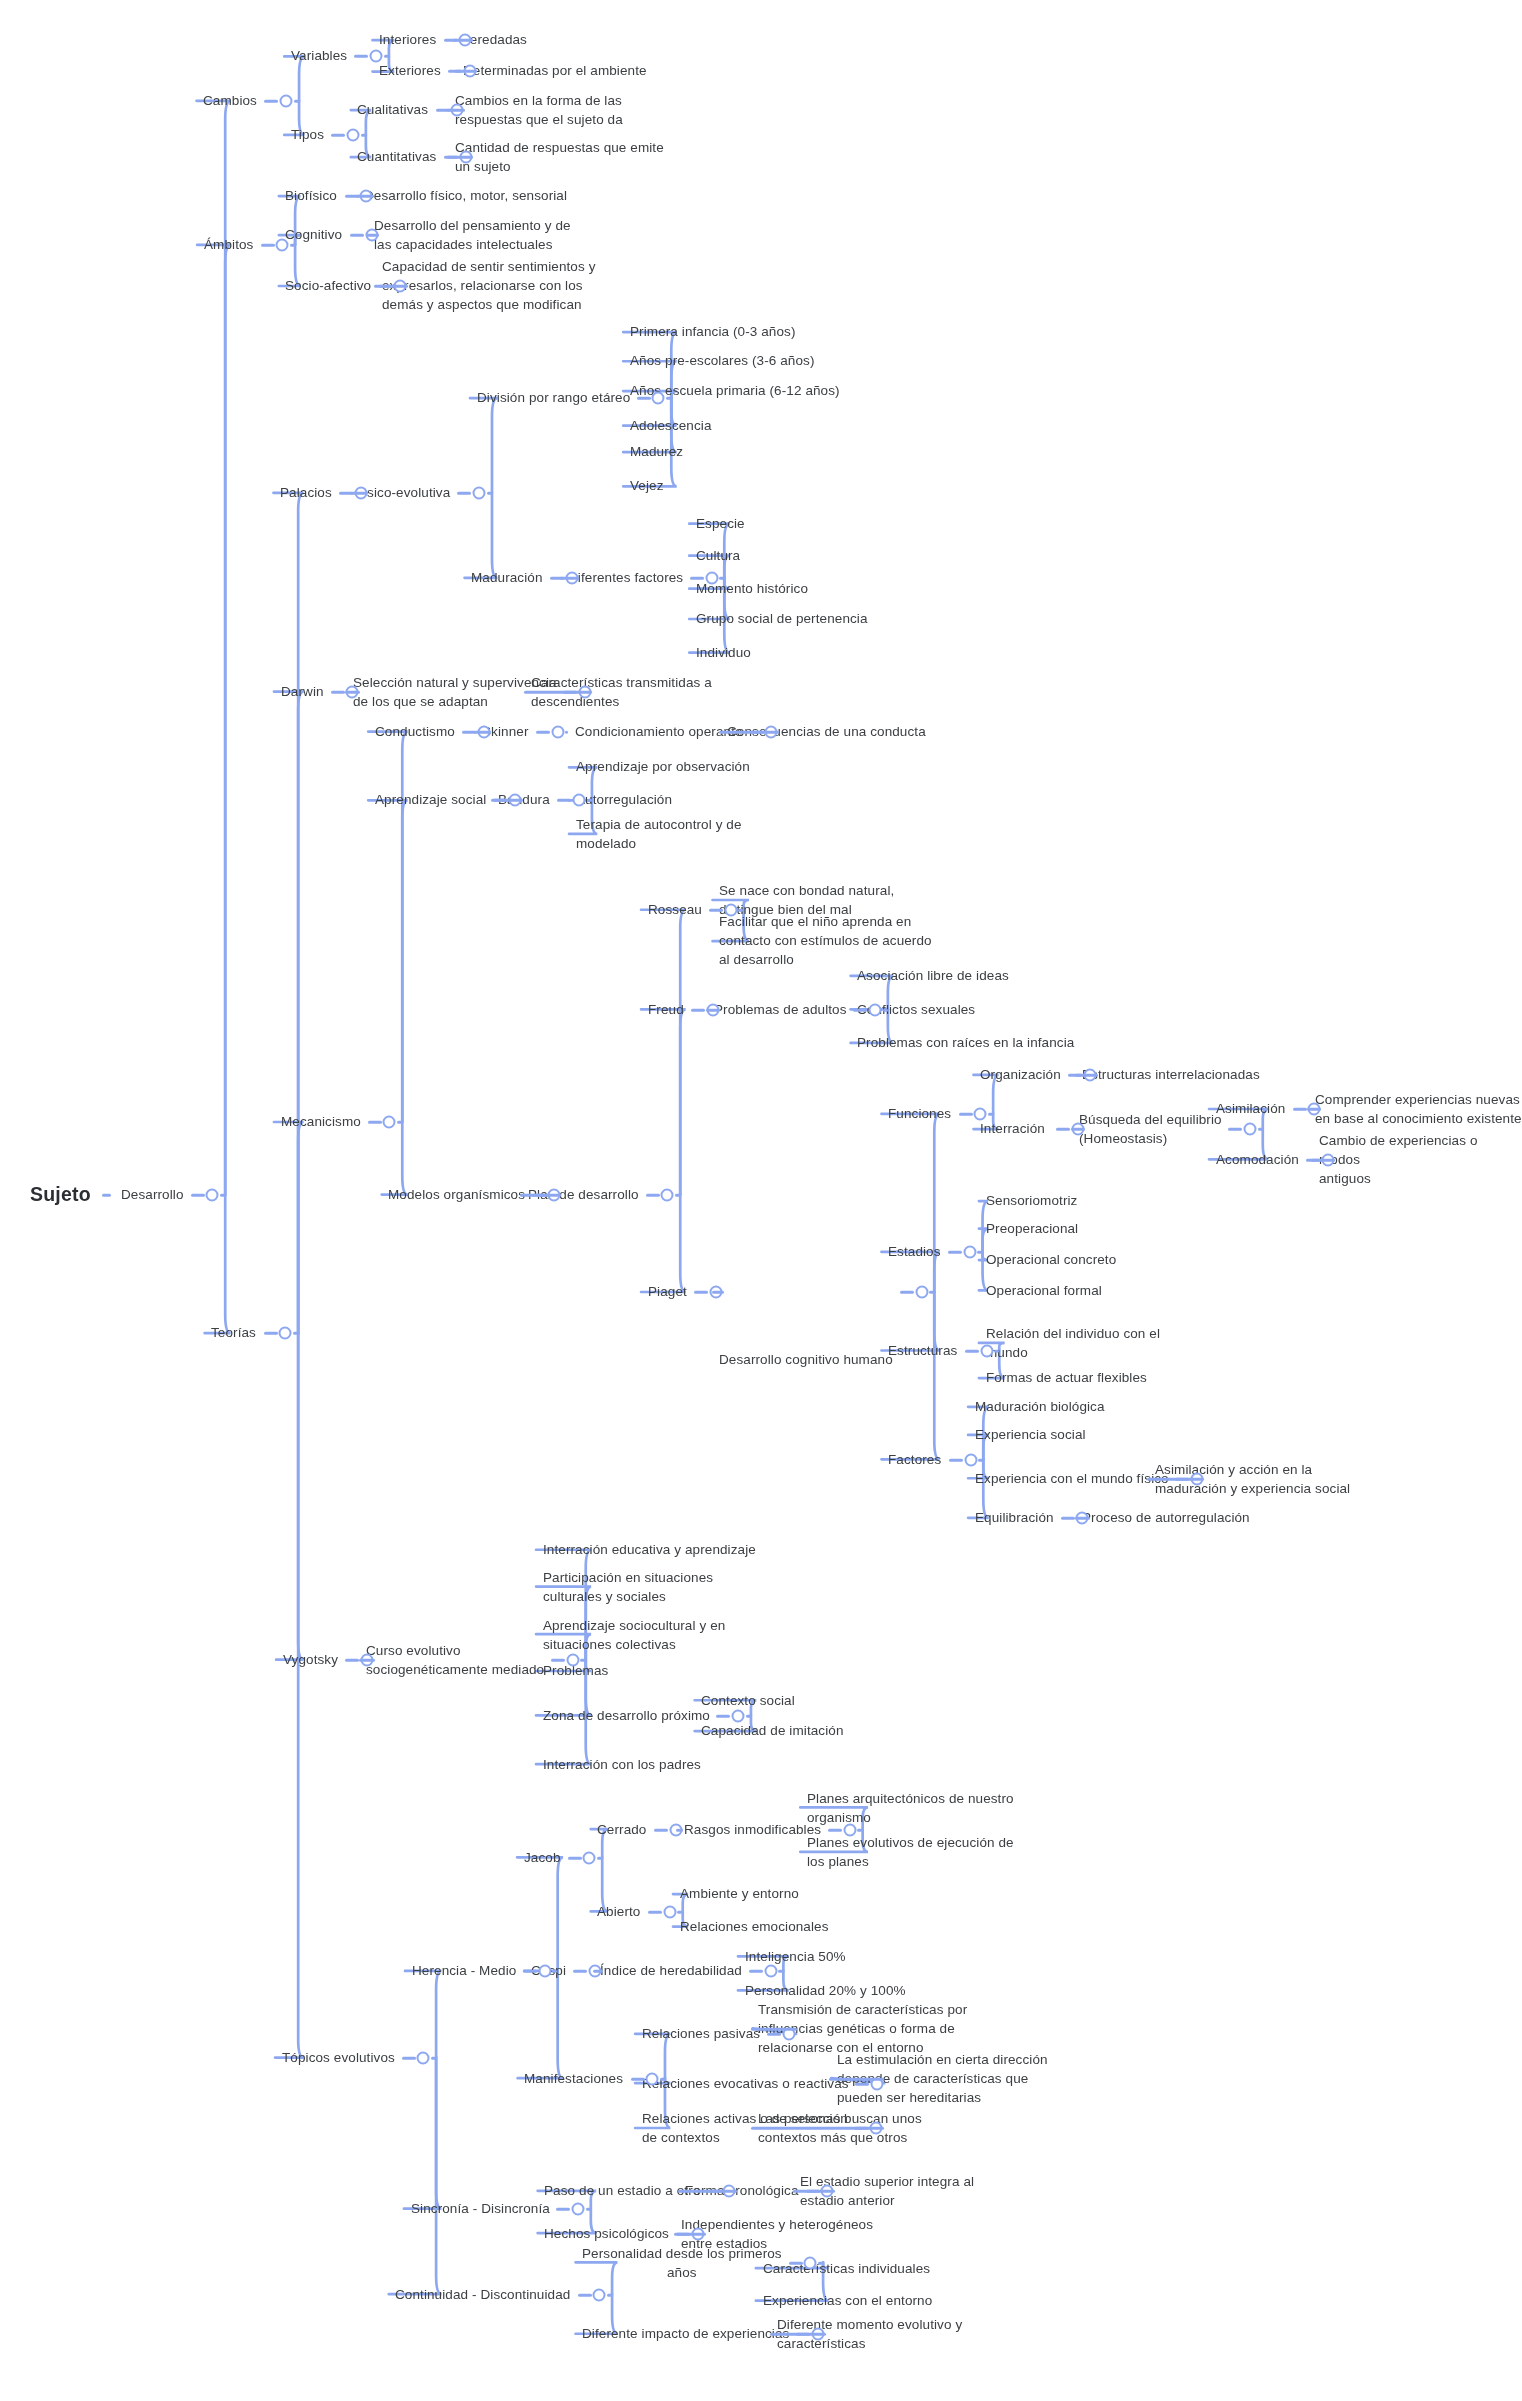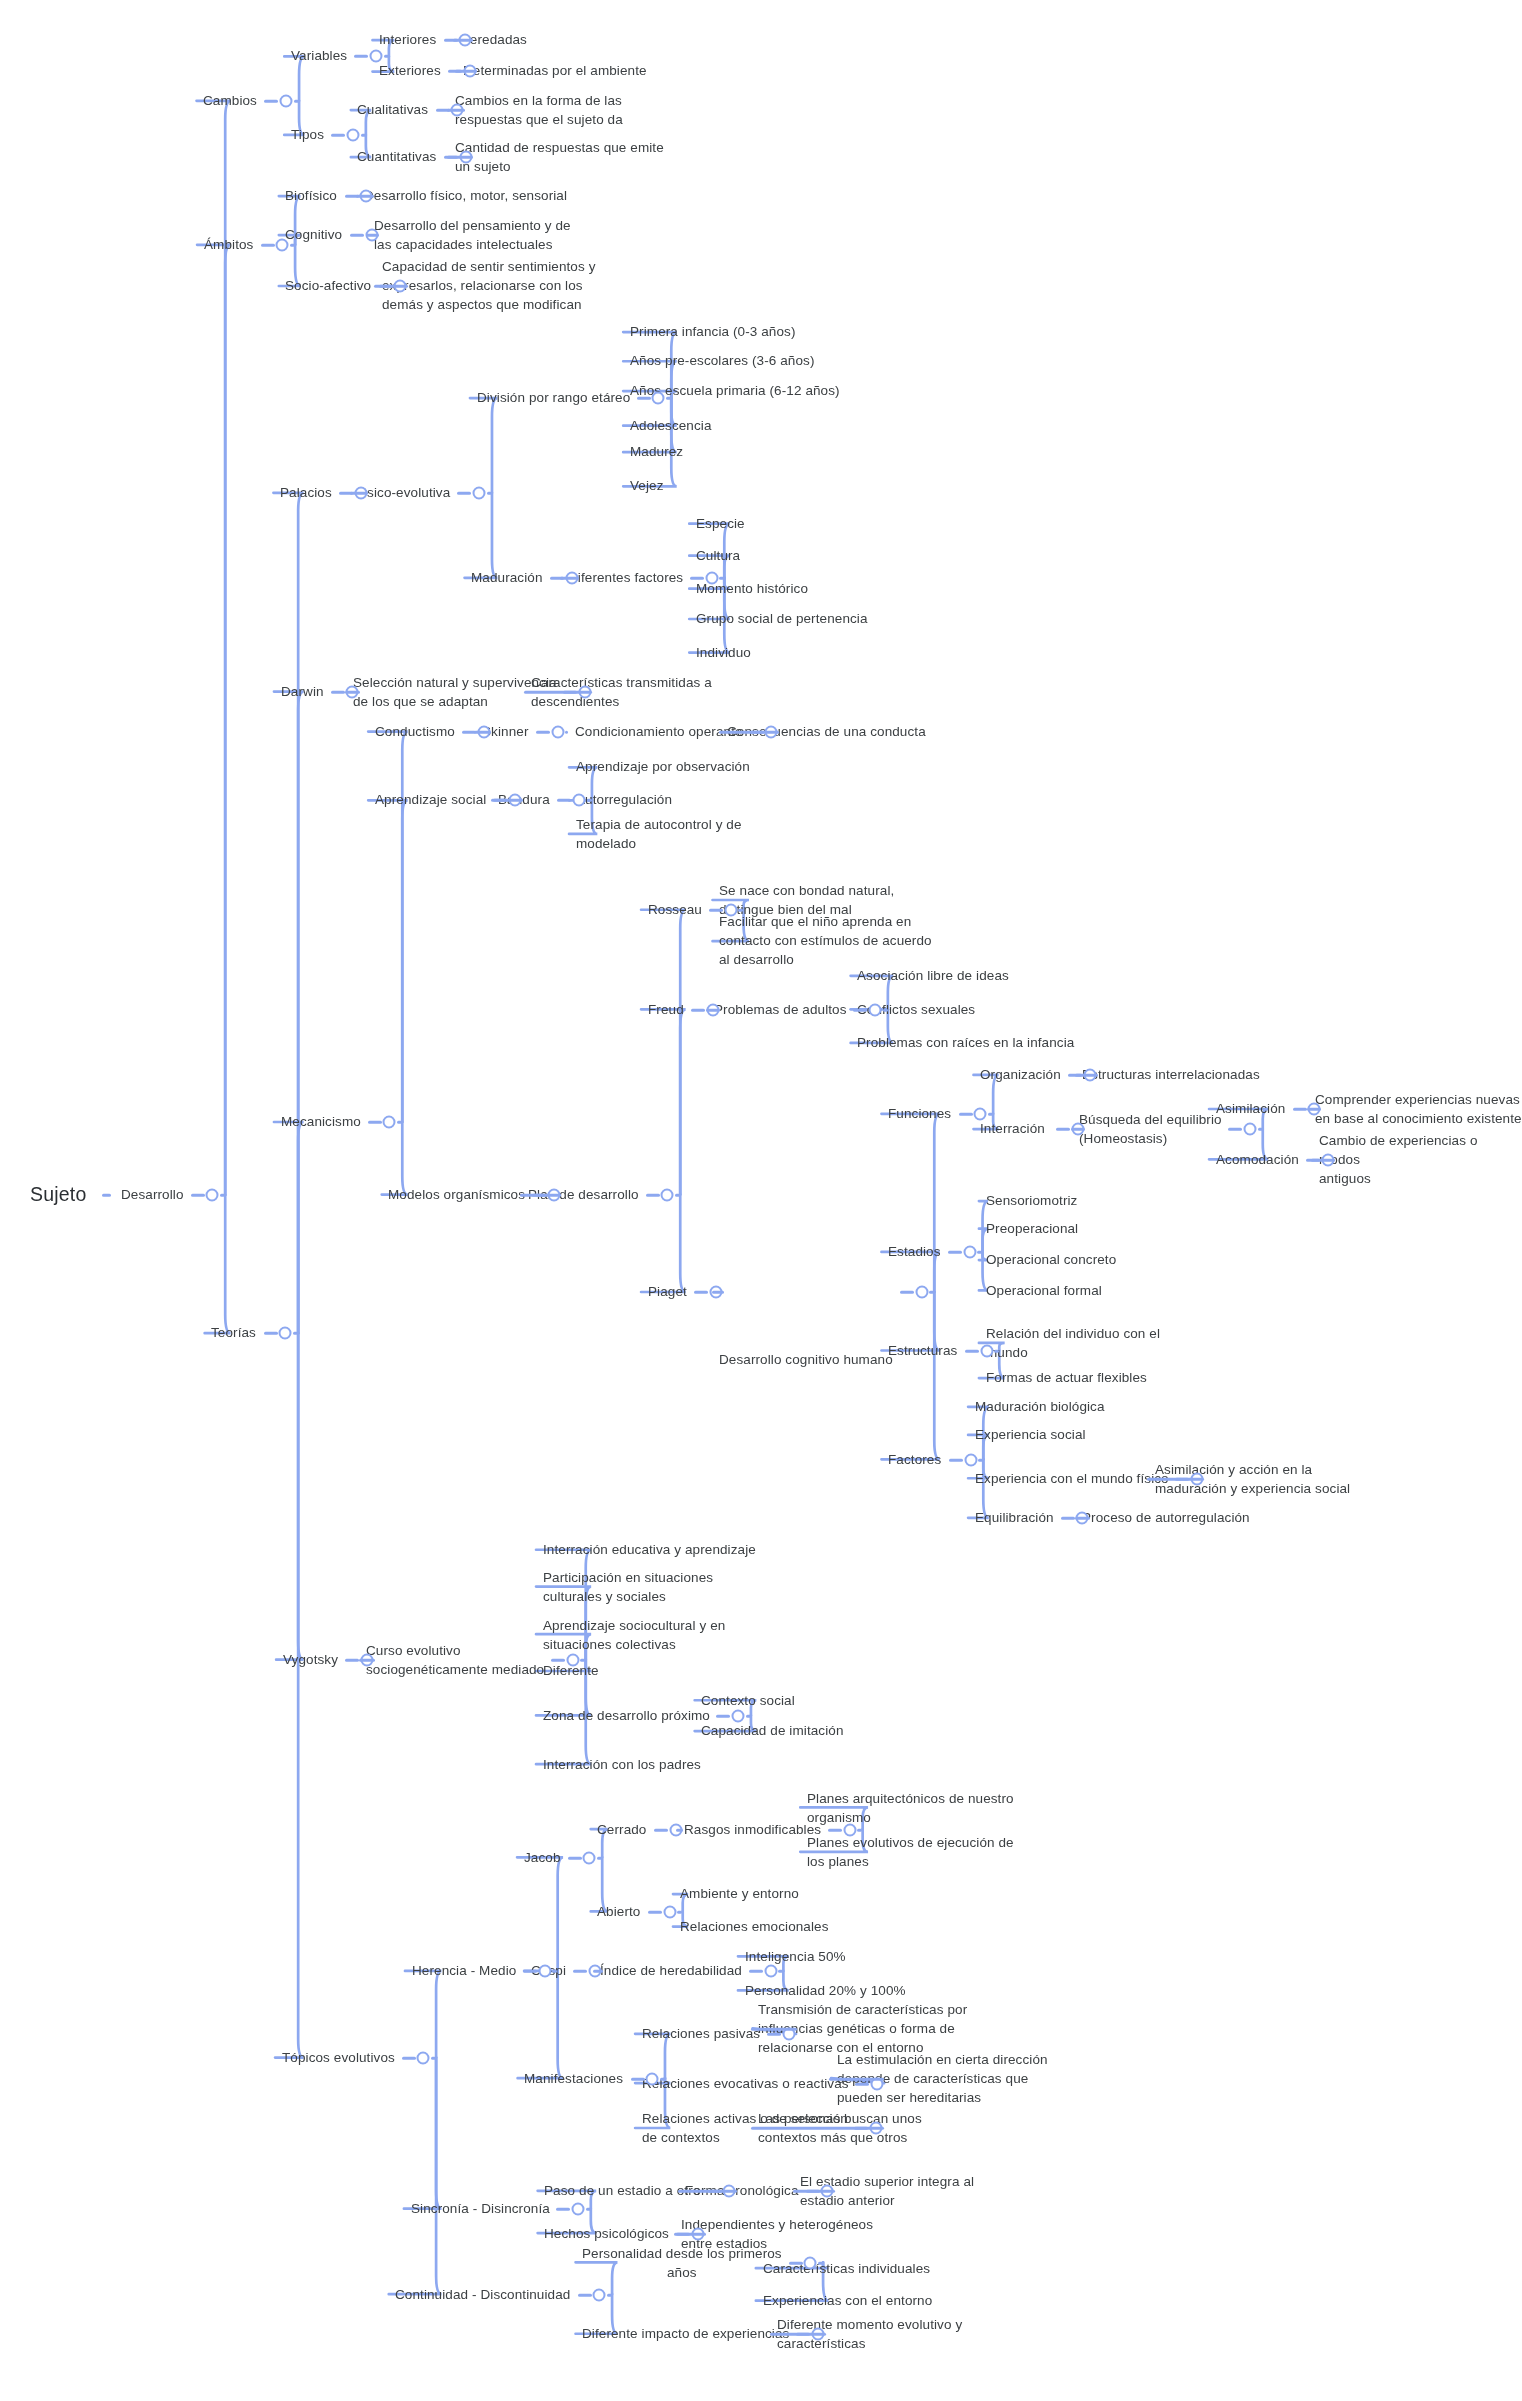--- a/index.html
+++ b/index.html
@@ -26,21 +26,21 @@
     transform:translateY(-50%);
     white-space:pre-line;
     line-height:1.42;
     font-size:13.5px;
     color:#3c4043;
     letter-spacing:0.1px;
   }
   .node.right{ text-align:left; }
   .node.root{
     font-size:19.5px;
-    font-weight:normal;
+    font-weight:bold;
     color:#2b2f33;
     letter-spacing:0.2px;
   }
   .bullet{
     position:absolute;
     width:13px;height:13px;
     border:2.7px solid #8da8f0;
     border-radius:50%;
     background:#ffffff;
     box-sizing:border-box;
@@ -258,21 +258,21 @@
     <div class="node right" style="left: 975px; top: 1518px;">Equilibración</div>
     <div class="node right" style="left: 1082px; top: 1518px;">Proceso de autorregulación</div>
     <div class="node right" style="left: 283px; top: 1660px;">Vygotsky</div>
     <div class="node right" style="left: 366px; top: 1660px;">Curso evolutivo
 sociogenéticamente mediado</div>
     <div class="node right" style="left: 543px; top: 1550px;">Interración educativa y aprendizaje</div>
     <div class="node right" style="left: 543px; top: 1587px;">Participación en situaciones
 culturales y sociales</div>
     <div class="node right" style="left: 543px; top: 1635px;">Aprendizaje sociocultural y en
 situaciones colectivas</div>
-    <div class="node right" style="left: 543px; top: 1671px;">Diferente</div>
+    <div class="node right" style="left: 543px; top: 1671px;">Problemas</div>
     <div class="node right" style="left: 543px; top: 1716px;">Zona de desarrollo próximo</div>
     <div class="node right" style="left: 701px; top: 1701px;">Contexto social</div>
     <div class="node right" style="left: 701px; top: 1731px;">Capacidad de imitación</div>
     <div class="node right" style="left: 543px; top: 1765px;">Interración con los padres</div>
     <div class="node right" style="left: 282px; top: 2058px;">Tópicos evolutivos</div>
     <div class="node right" style="left: 412px; top: 1971px;">Herencia - Medio</div>
     <div class="node right" style="left: 524px; top: 1858px;">Jacob</div>
     <div class="node right" style="left: 597px; top: 1830px;">Cerrado</div>
     <div class="node right" style="left: 684px; top: 1830px;">Rasgos inmodificables</div>
     <div class="node right" style="left: 807px; top: 1808px;">Planes arquitectónicos de nuestro

